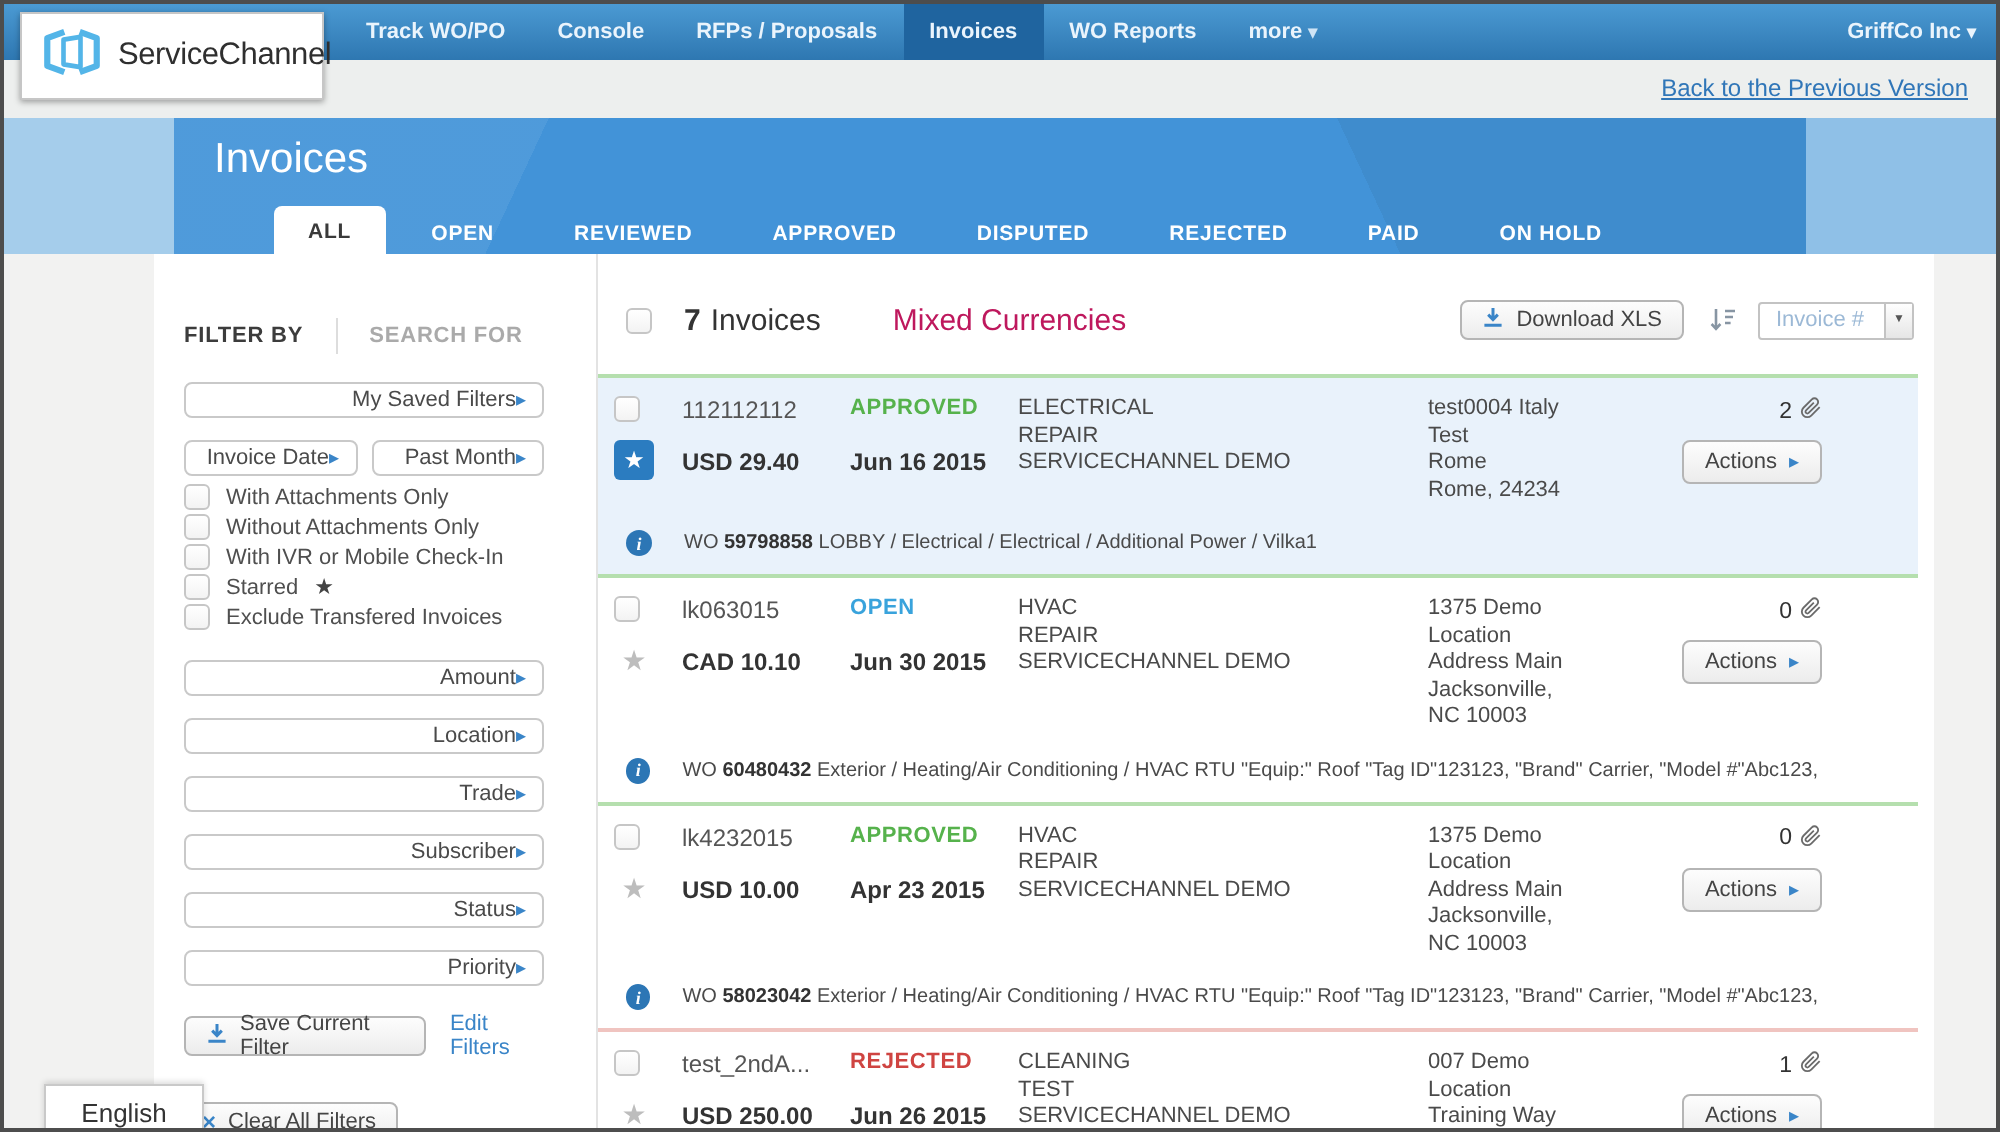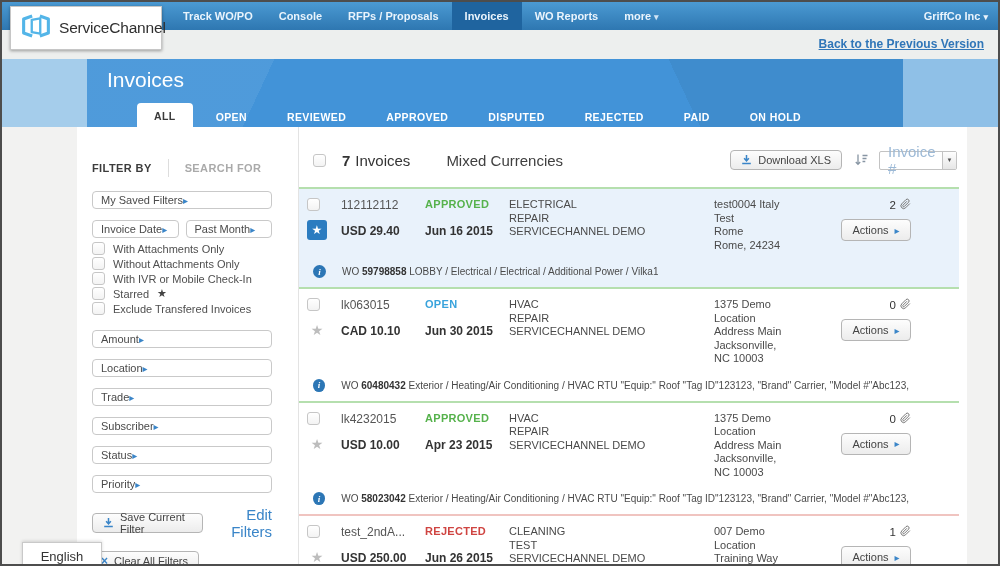--- a/index.html
+++ b/index.html
@@ -20,21 +20,21 @@
              font-size:11px; font-weight:bold; color:#eaf4fc; cursor:pointer; }
   .account .car { font-size:9px; margin-left:3px; }
 
   .logocard { position:absolute; left:8px; top:4px; width:152px; height:44px; background:#fff;
               border:1px solid #c6c6c6; box-shadow:0 1px 3px rgba(0,0,0,.35); z-index:30;
               display:flex; align-items:center; gap:6px; padding-left:8px; cursor:pointer; }
   .logotext { font-size:15.5px; color:#2f2f2f; font-weight:500; letter-spacing:-0.2px; }
 
   
   .strip2 { position:absolute; left:0; top:28px; width:100%; height:29px; background:#edefee; }
-  .backlink { position:absolute; right:14px; top:7px; font-size:12px; font-weight:bold;
+  .backlink { position:absolute; right:14px; top:7px; font-size:12px; font-weight:normal;
               color:#3076b8; text-decoration:underline; cursor:pointer; }
 
   
   .band { position:absolute; left:0; top:57px; width:100%; height:68px; background:#a5cdeb; }
   .band-center { position:absolute; left:85px; top:0; width:820px; height:68px; overflow:hidden;
     background:
       linear-gradient(115deg, rgba(255,255,255,0.07) 0 22%, rgba(0,0,0,0) 22%),
       linear-gradient(-115deg, rgba(0,0,0,0.05) 0 28%, rgba(0,0,0,0) 28%),
       #4293d8; }
   .band-right { position:absolute; right:0; top:0; width:95px; height:68px; background:#8fc0e7; }
@@ -49,59 +49,59 @@
   .content { position:absolute; left:0; top:125px; width:100%; height:441px; background:#f2f2f1; }
 
   
   .sidebar { position:absolute; left:75px; top:0; width:222px; height:441px; background:#fff;
              border-right:1px solid #e3e3e3; padding:0 26px 0 15px; }
   .f-tabs { margin:32px 0 14px; display:flex; align-items:center; }
   .f-tab1 { font-size:11px; font-weight:bold; color:#3c3c3c; letter-spacing:.4px; cursor:pointer; }
   .f-div { width:1px; height:18px; background:#ddd; margin:0 16px; }
   .f-tab2 { font-size:11px; font-weight:bold; color:#aaa; letter-spacing:.4px; cursor:pointer; }
   .sel { height:18px; border:1px solid #c9c9c9; border-radius:4px; background:#fff;
-         display:flex; align-items:center; justify-content:flex-start; padding:0 8px;
+         display:flex; align-items:center; justify-content:flex-end; padding:0 8px;
          font-size:11px; color:#4a4a4a; cursor:pointer; }
   .sel .car { color:#3a85c8; font-size:10px; }
   .sel-saved { margin-bottom:11px; }
   .sel-pair { display:flex; gap:7px; margin-bottom:4px; }
   .sel-pair .sel { flex:1; }
   .checks { margin-bottom:15px; }
   .chkrow { display:flex; align-items:center; gap:8px; margin-bottom:2px; height:13px;
             font-size:11px; color:#4f4f4f; }
   .cb { width:13px; height:13px; border:1px solid #c6c6c6; border-radius:3px;
         background:linear-gradient(#fff,#f3f3f3); flex:0 0 auto; cursor:pointer; }
   .chk-star { color:#444; font-size:11px; }
   .bigsel { margin-bottom:11px; }
   .saverow { display:flex; align-items:center; gap:12px; margin-top:13px; }
   .btn { height:20px; border:1px solid #b5b5b5; border-radius:4px;
          background:linear-gradient(#fdfdfd,#ececec); display:inline-flex; align-items:center;
          gap:6px; padding:0 10px; font-size:11px; color:#444; cursor:pointer; }
-  .editlink { font-size:15px; color:#3a85c8; cursor:pointer;text-align:right; }
+  .editlink { font-size:11px; color:#3a85c8; cursor:pointer; }
   .clearbtn { position:absolute; left:13px; top:424px; }
   .clearbtn .x { color:#3a85c8; font-weight:bold; font-size:12px; }
   .langbox { position:absolute; left:20px; top:415px; width:80px; height:28px; background:#fff;
              border:1px solid #c9c9c9; box-shadow:0 -1px 3px rgba(0,0,0,.15); z-index:25;
              display:flex; align-items:center; justify-content:center; font-size:13px;
              color:#333; cursor:pointer; }
   .sb-scroll { position:absolute; left:281px; top:3px; width:6px; height:426px;
                background:#9d9d9d; border-radius:3px; cursor:grab; }
 
   
   .main { position:absolute; left:297px; top:0; width:668px; height:441px; background:#fff; }
   .listheader { display:flex; align-items:center; height:60px; padding:6px 10px 0 14px; }
   .lh-count { font-size:15px; font-weight:bold; color:#333; margin-left:16px; }
   .lh-label { font-size:15px; color:#333; margin-left:5px; }
-  .lh-cur { font-size:15px; color:#404040; margin-left:36px; }
+  .lh-cur { font-size:15px; color:#be185d; margin-left:36px; }
   .lh-spacer { flex:1; }
   .dlbtn { margin-right:10px; }
   .sorticon { margin:0 10px 0 2px; cursor:pointer; display:flex; }
   .invsel { width:78px; height:19px; border:1px solid #c3c3c3; border-radius:2px; background:#fff;
             display:flex; align-items:center; cursor:pointer; }
-  .invsel .txt { flex:1; font-size:15px; color:#9cb9d6; padding-left:8px; }
+  .invsel .txt { flex:1; font-size:11px; color:#9cb9d6; padding-left:8px; }
   .invsel .dd { width:14px; height:17px; border-left:1px solid #c3c3c3;
                 background:linear-gradient(#fefefe,#e6e6e6); display:flex; align-items:center;
                 justify-content:center; font-size:6px; color:#555; }
 
   .inv-row { margin-right:8px; border-top:2px solid #b5dfae; padding:9px 48px 7px 8px; }
   .inv-row.acc-red { border-top-color:#f0c4c0; }
   .inv-row.sel-row { background:#e9f2fb; }
   .inv-row.last { border-bottom:2px solid #f0c4c0; }
   .inv-top { display:grid; grid-template-columns:34px 84px 84px 205px 1fr 118px; }
   .c-mark { display:flex; flex-direction:column; gap:9px; align-items:flex-start; }

